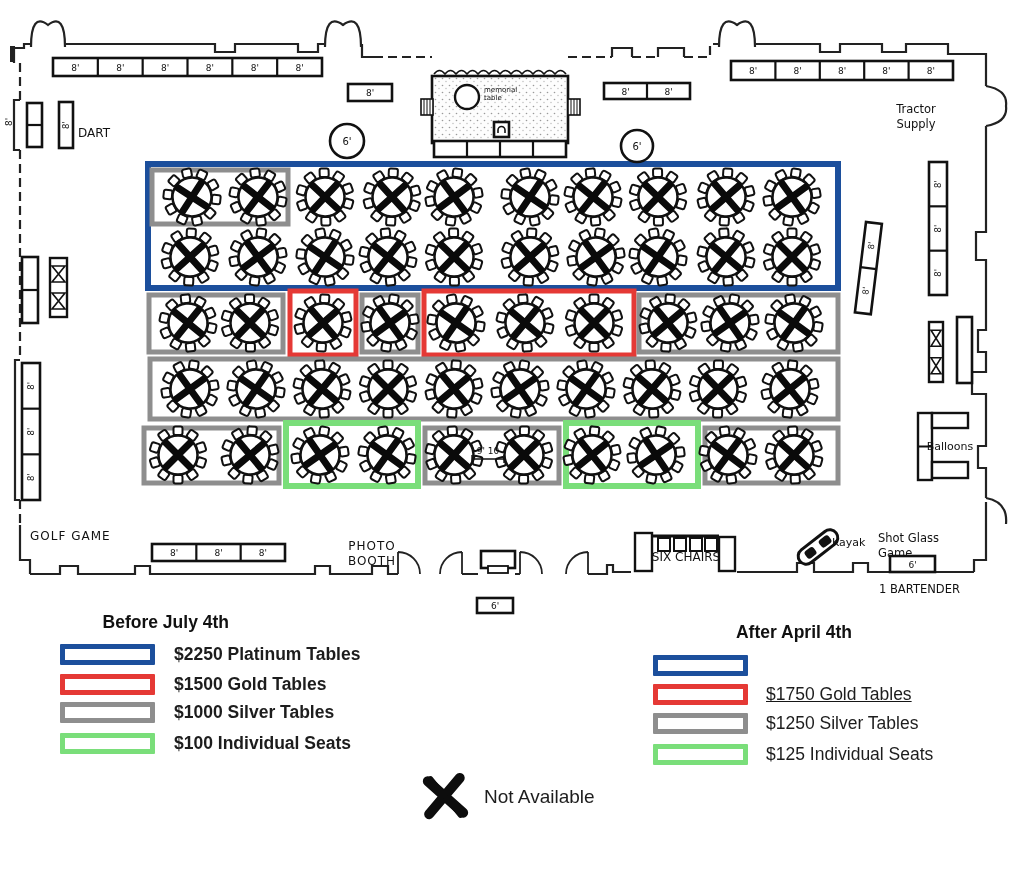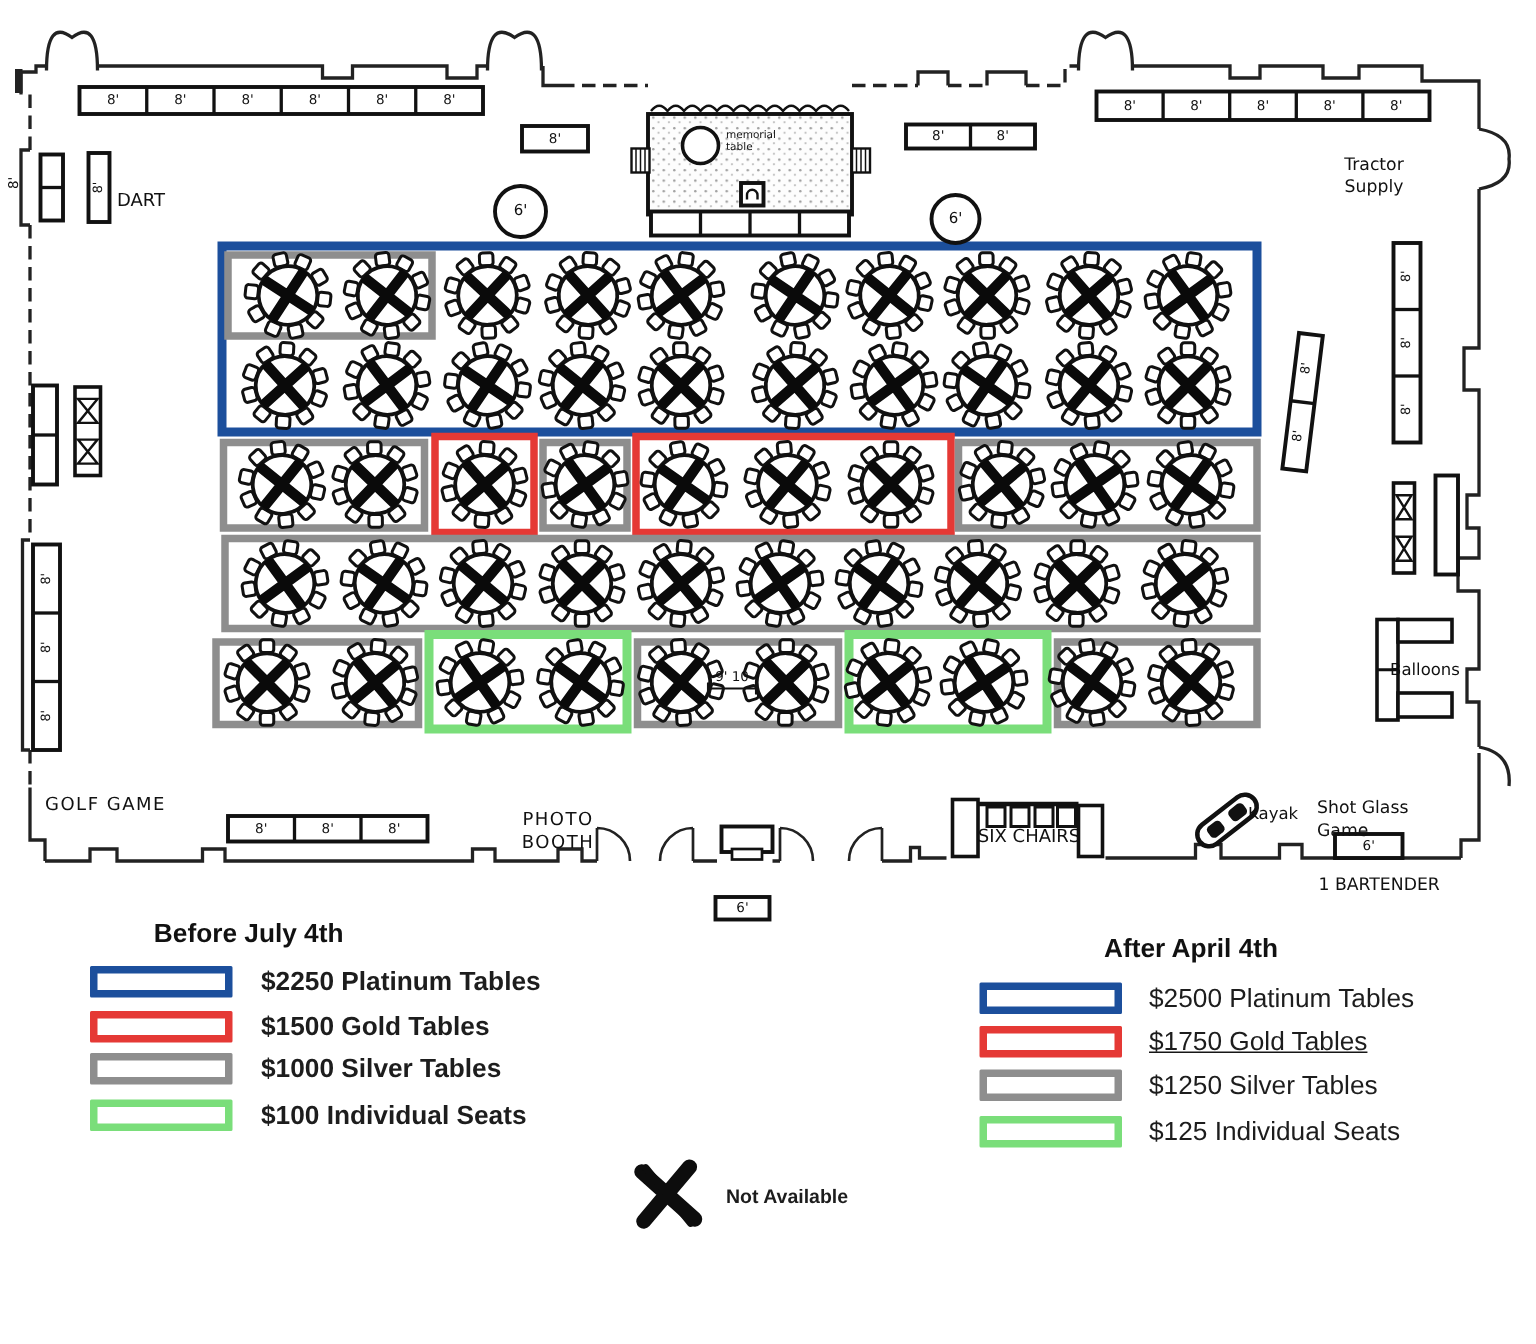--- a/index.html
+++ b/index.html
@@ -8,21 +8,21 @@
   .plan-svg{position:absolute;left:0;top:0;}
   .abs{position:absolute;}
   .lg-title{font-size:17.5px;font-weight:bold;color:#111;}
   .lg-row{position:absolute;display:flex;align-items:center;}
   .swatch{display:inline-block;box-sizing:border-box;width:95px;height:21px;
           border:5px solid #000;background:#fff;border-radius:1px;flex:0 0 auto;}
   .lg-label{font-size:17.5px;color:#1d1d1d;white-space:nowrap;}
   .before .lg-label{margin-left:19px;font-weight:bold;}
   .after  .lg-label{margin-left:18px;}
   .na-wrap{position:absolute;display:flex;align-items:center;}
-  .na-label{font-size:13px;color:#1d1d1d;margin-left:14px;font-weight:bold;}
+  .na-label{font-size:19px;color:#1d1d1d;margin-left:14px;}
 </style>
 </head>
 <body>
 
 <div class="stage">
 
   <svg class="plan-svg" width="1024" height="615" viewBox="0 0 1024 615">
     <defs>
       <pattern id="speckle" width="7" height="7" patternUnits="userSpaceOnUse">
         <rect width="7" height="7" fill="#fdfdfd"></rect>
@@ -949,21 +949,20 @@
     <div class="lg-row" style="left:60px;top:733px;">
       <span class="swatch" style="border-color: rgb(122, 222, 122);"></span>
       <span class="lg-label">$100 Individual Seats</span>
     </div>
   </div>
 
   <div class="legend after">
     <div class="abs lg-title" style="left:729px;top:622px;width:130px;text-align:center;">After April 4th</div>
     <div class="lg-row" style="left:653px;top:655px;">
       <span class="swatch" style="border-color: rgb(28, 79, 156);"></span>
-      <span class="lg-label">$2500 Platinum Tables</span>
     </div>
     <div class="lg-row" style="left:653px;top:684px;text-decoration:underline;">
       <span class="swatch" style="border-color: rgb(229, 57, 53);"></span>
       <span class="lg-label">$1750 Gold Tables</span>
     </div>
     <div class="lg-row" style="left:653px;top:713px;">
       <span class="swatch" style="border-color: rgb(142, 142, 142);"></span>
       <span class="lg-label">$1250 Silver Tables</span>
     </div>
     <div class="lg-row" style="left:653px;top:744px;align-items:center;">

